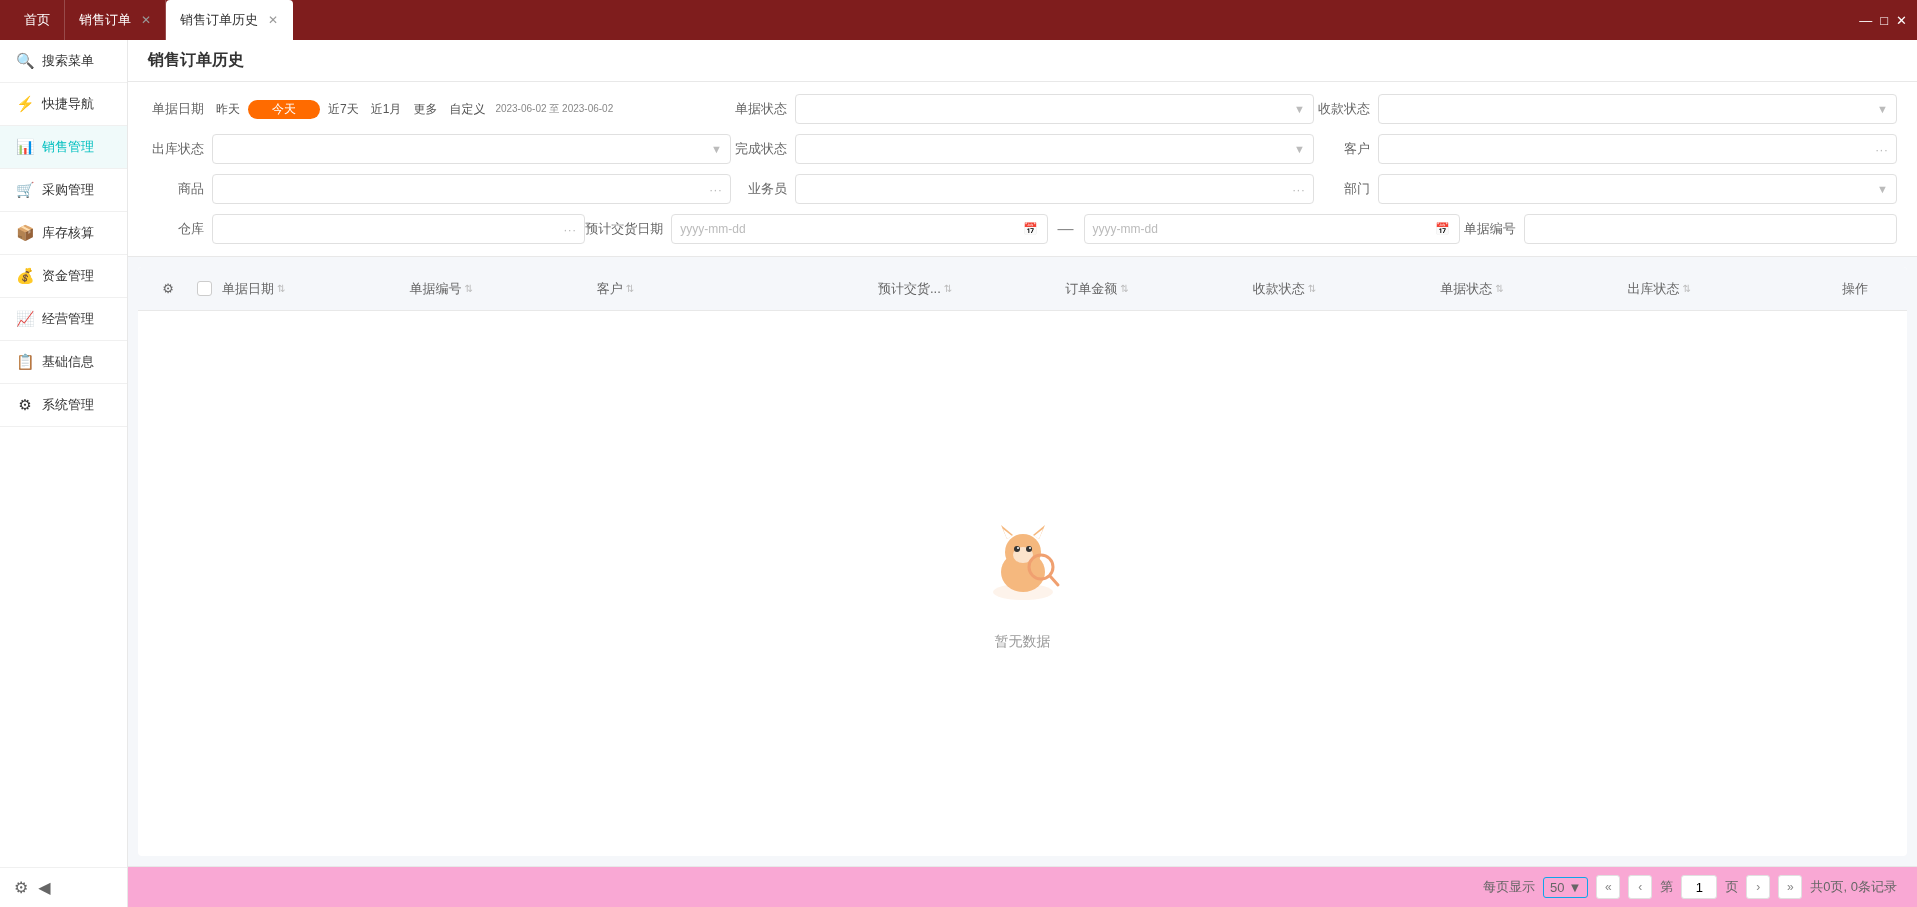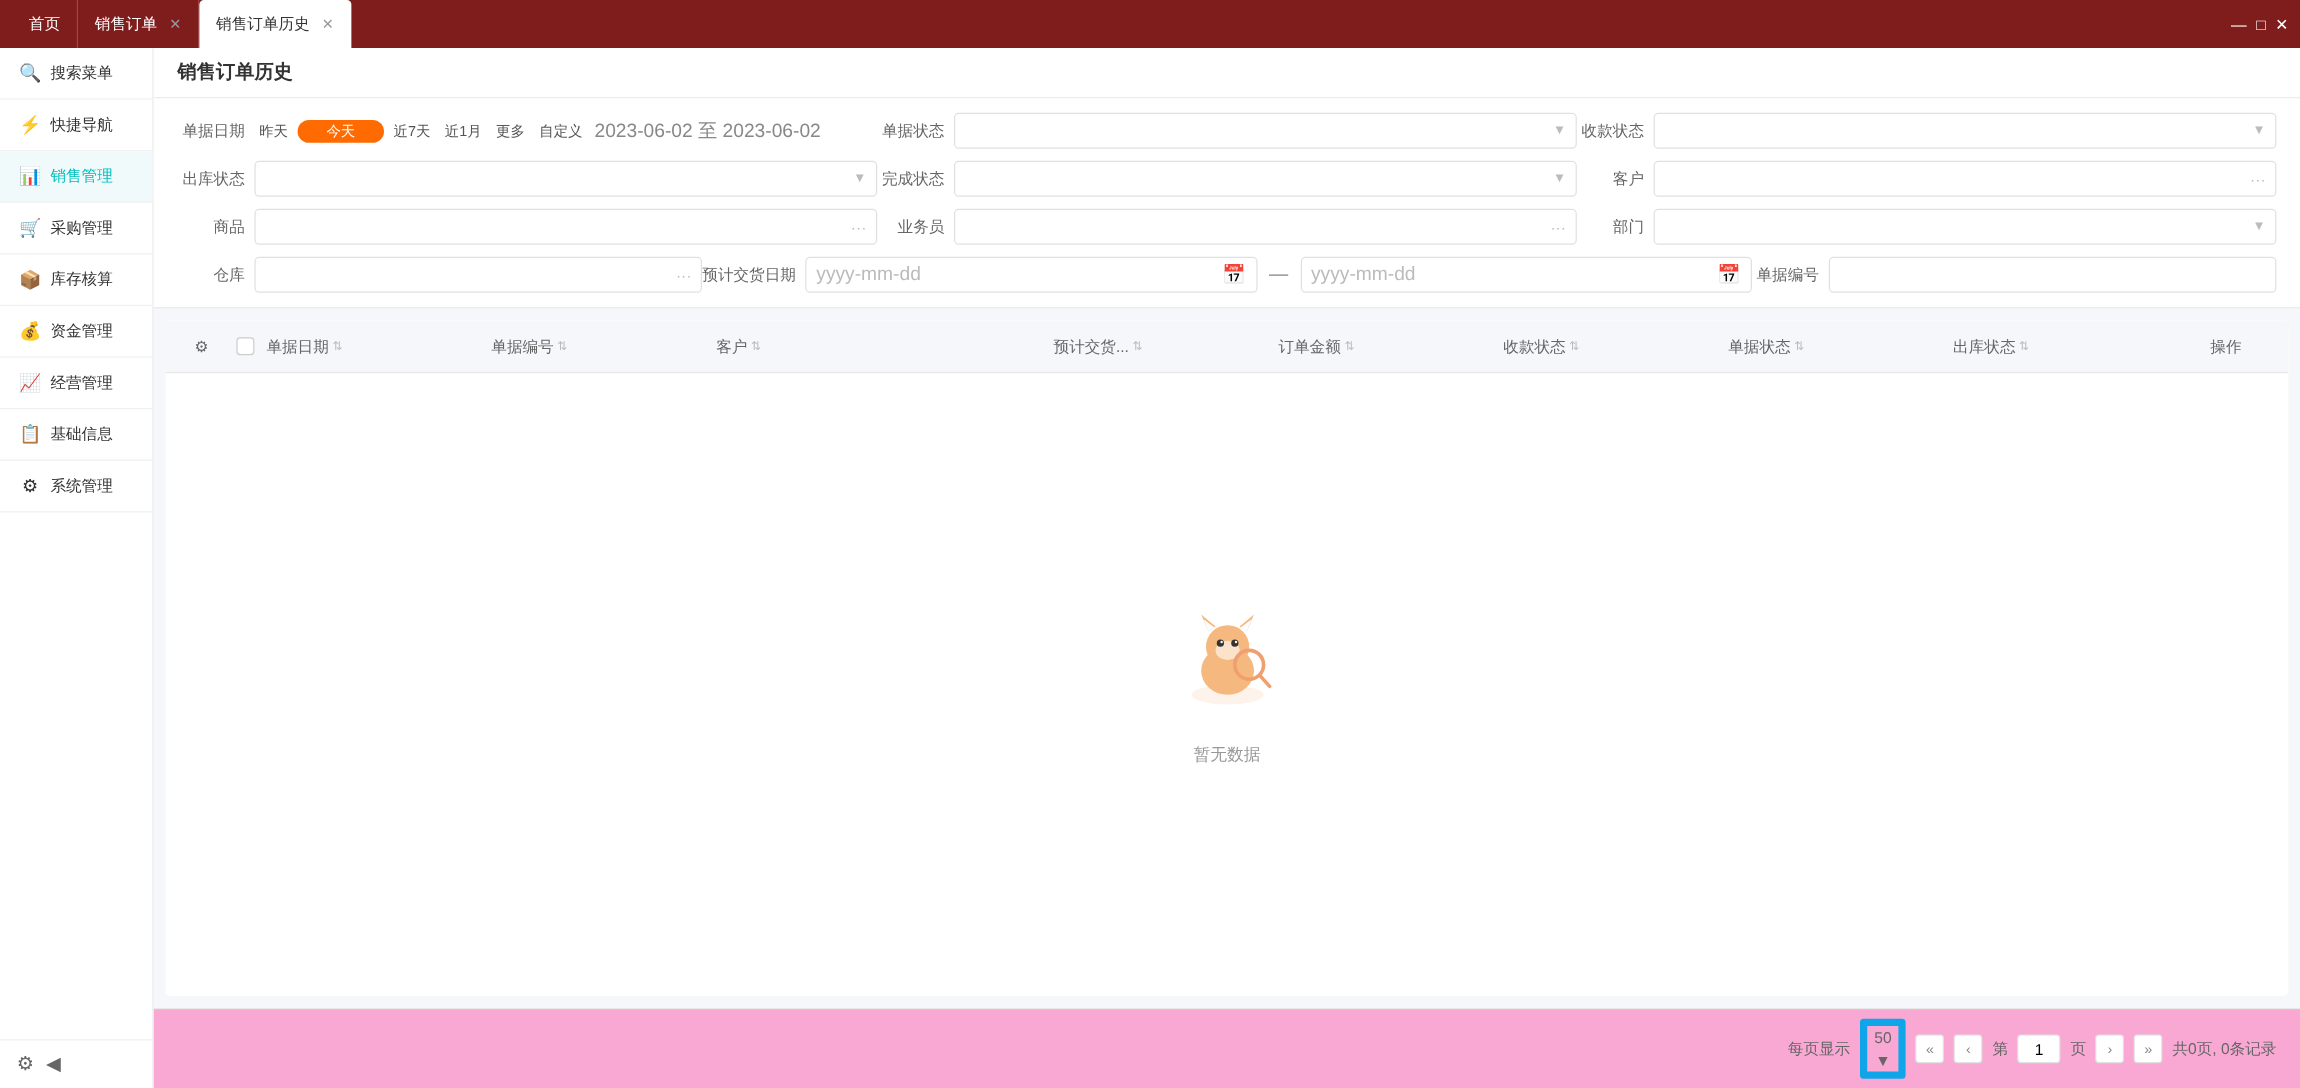--- a/index.html
+++ b/index.html
@@ -181,21 +181,21 @@
       cursor: pointer;
       padding: 1px 4px;
       border-radius: 3px;
     }
     .date-quick-btn.active {
       background: #ff6b00;
       color: #fff;
       border-radius: 10px;
       padding: 1px 24px;
     }
-    .date-range-text { font-size: 16px; color: #888; }
+    .date-range-text { font-size: 10px; color: #888; }
     .select-control {
       display: flex;
       align-items: center;
       border: 1px solid #e0e0e0;
       border-radius: 4px;
       padding: 4px 8px;
       background: #fff;
       flex: 1;
       justify-content: space-between;
       cursor: pointer;
@@ -220,21 +220,21 @@
     }
     .dots-btn { color: #bbb; font-size: 13px; }
     .date-input {
       display: flex;
       align-items: center;
       border: 1px solid #e0e0e0;
       border-radius: 4px;
       padding: 4px 8px;
       background: #fff;
       cursor: pointer;
-      font-size: 16px;
+      font-size: 12px;
       color: #bbb;
       gap: 4px;
       min-height: 30px;
       flex: 1;
     }
     .date-separator { margin: 0 6px; color: #888; }
     .text-input {
       display: flex;
       align-items: center;
       border: 1px solid #e0e0e0;
@@ -332,27 +332,26 @@
       border-top: 1px solid #e8e8e8;
       background: #f9a8d4;
       font-size: 13px;
       color: #666;
       gap: 8px;
       flex-shrink: 0;
     }
     .page-size-select {
       display: flex;
       align-items: center;
-      border: 6px solid #0ea5e9;
+      border: 1px solid #0ea5e9;
       border-radius: 3px;
       padding: 2px 6px;
       gap: 4px;
       cursor: pointer;
       font-size: 13px;
-      flex-direction: column;
     }
     .page-nav-btn {
       width: 24px; height: 24px;
       display: flex; align-items: center; justify-content: center;
       border: 1px solid #e0e0e0;
       border-radius: 3px;
       cursor: pointer;
       font-size: 12px;
       color: #888;
       background: #fff;

